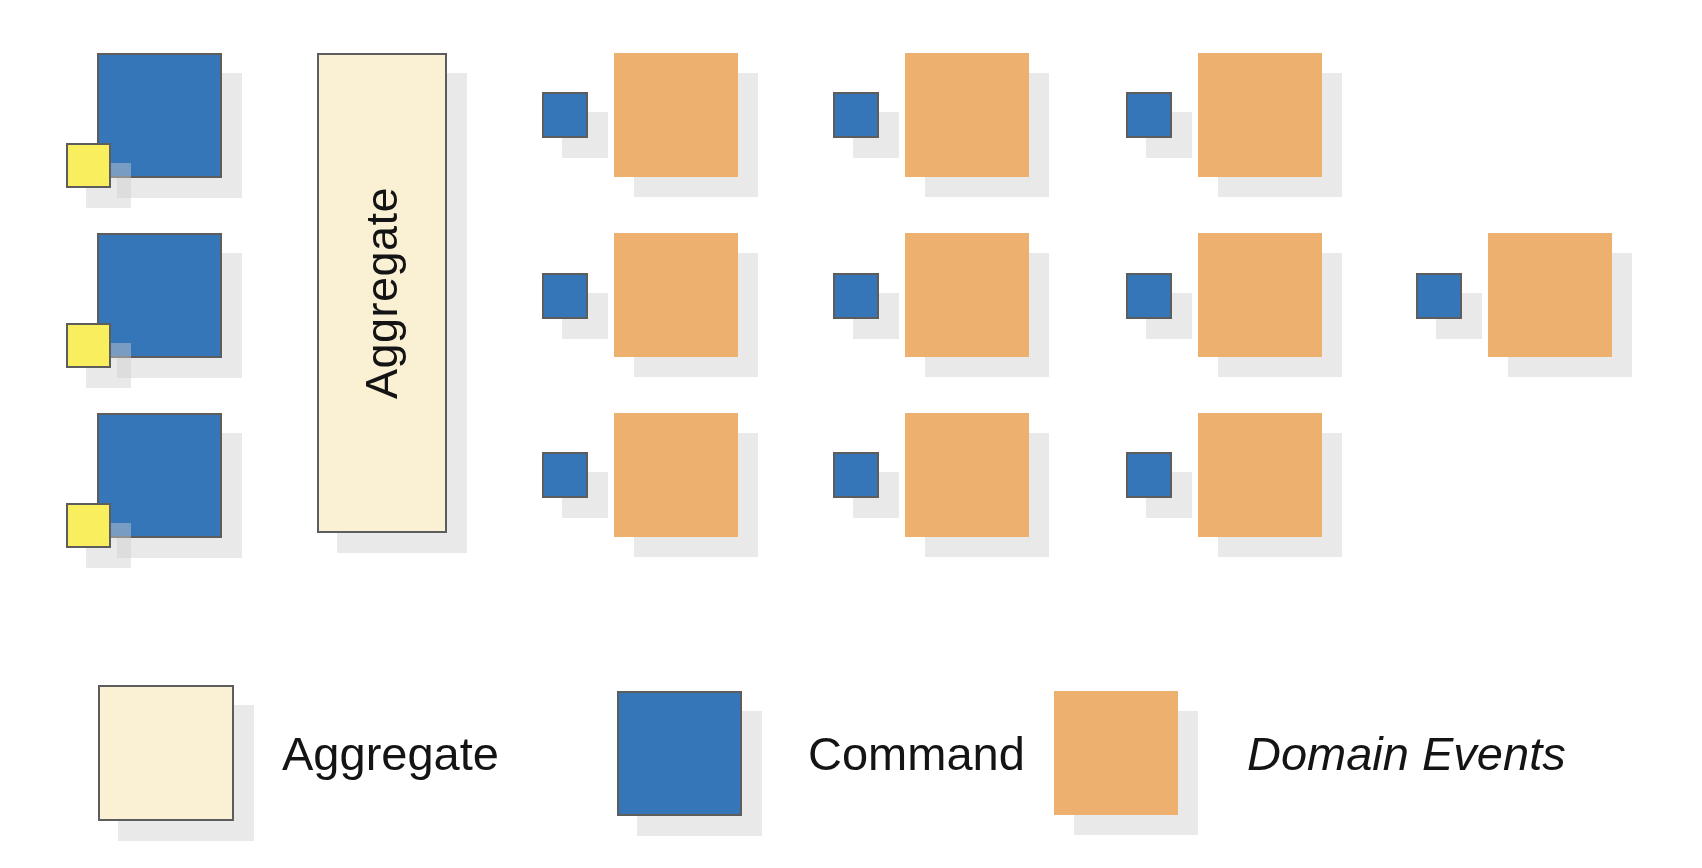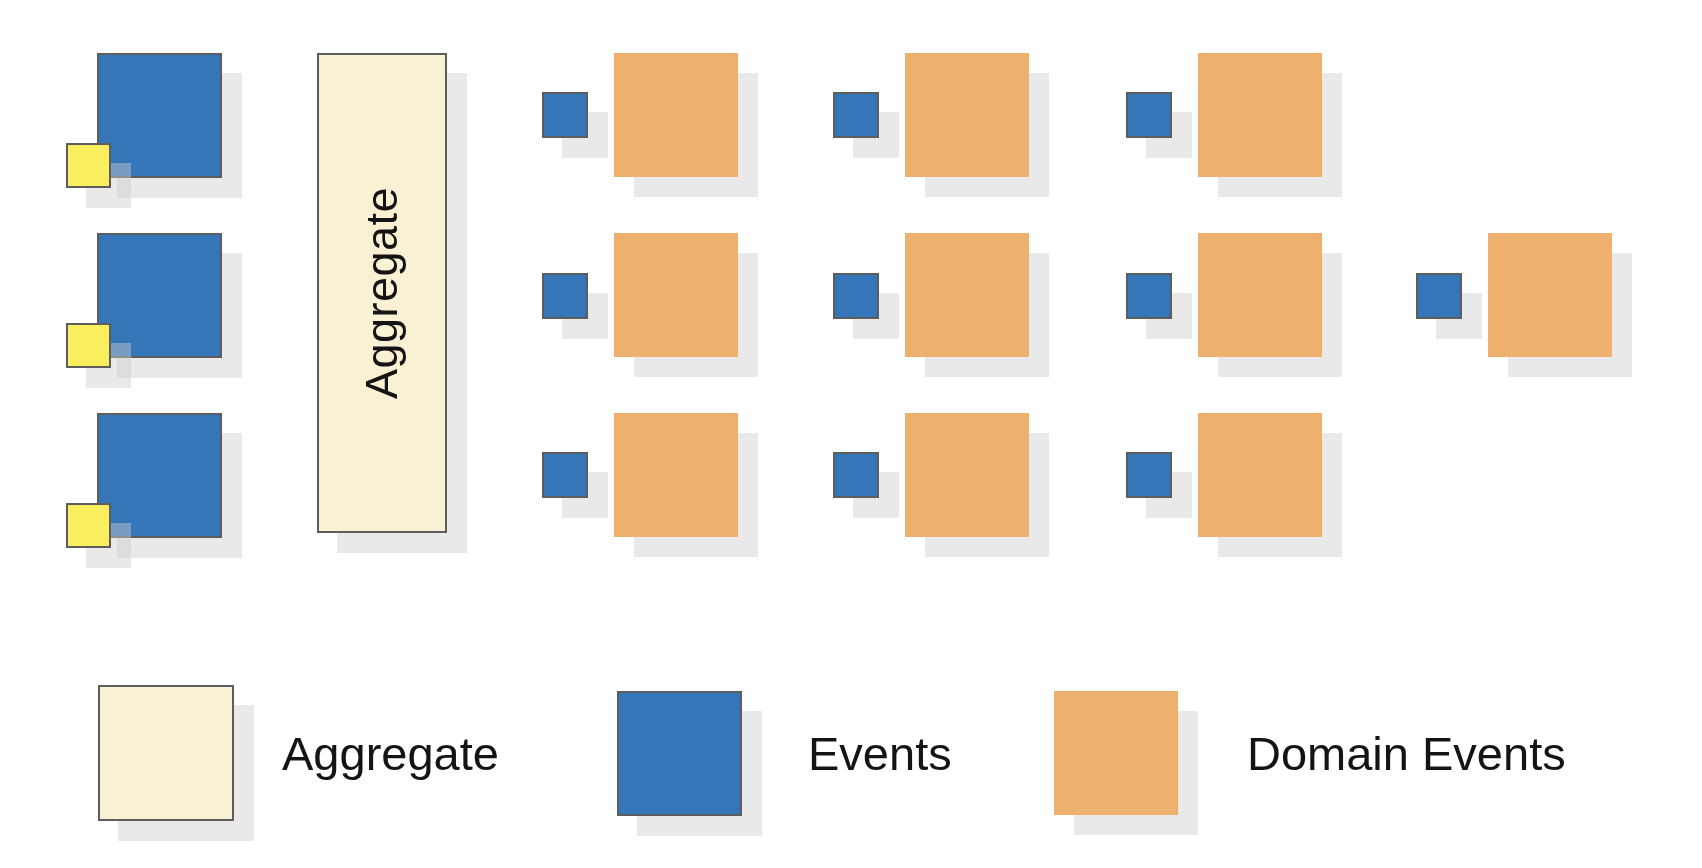--- a/index.html
+++ b/index.html
@@ -82,19 +82,19 @@
 
   <div class="sq shadow agg-box">
     <span class="agg-label">Aggregate</span>
   </div>
 
   <div>
     <div class="sq shadow legend-swatch cream" style="left:98px; top:685px; width:136px; height:136px;"></div>
     <div class="legend-label" style="left:282px;">Aggregate</div>
 
     <div class="sq shadow legend-swatch blue" style="left:617px; top:691px; width:125px; height:125px;"></div>
-    <div class="legend-label" style="left:808px;">Events</div>
+    <div class="legend-label" style="left:808px;">Command</div>
 
     <div class="sq shadow legend-swatch orange" style="left:1054px; top:691px; width:124px; height:124px;"></div>
-    <div class="legend-label" style="left:1247px;">Domain Events</div>
+    <div class="legend-label" style="left:1247px;font-style:italic;">Domain Events</div>
   </div>
 
 </div>
 
 </body></html>

